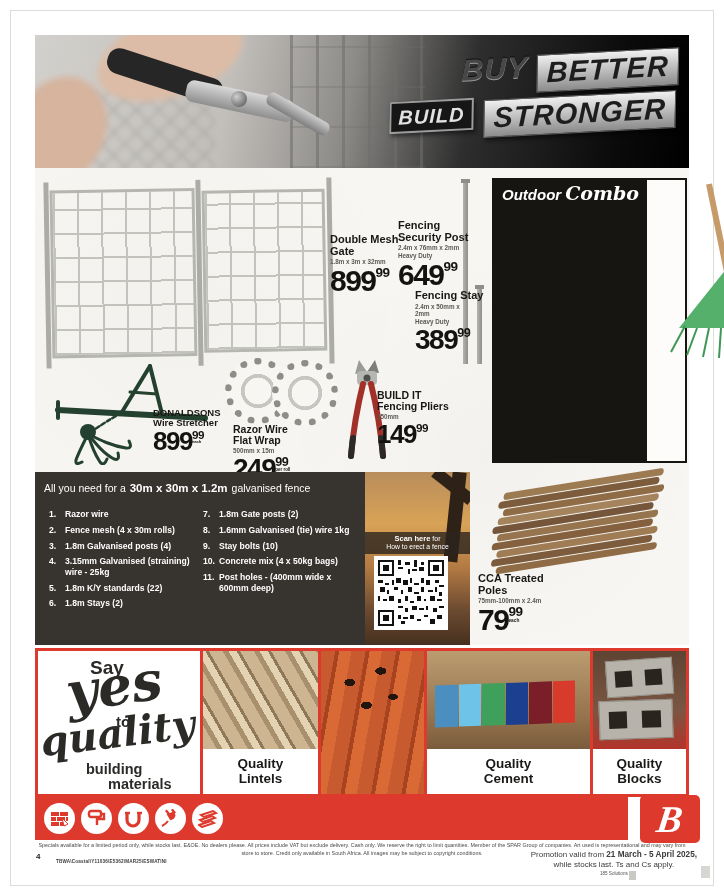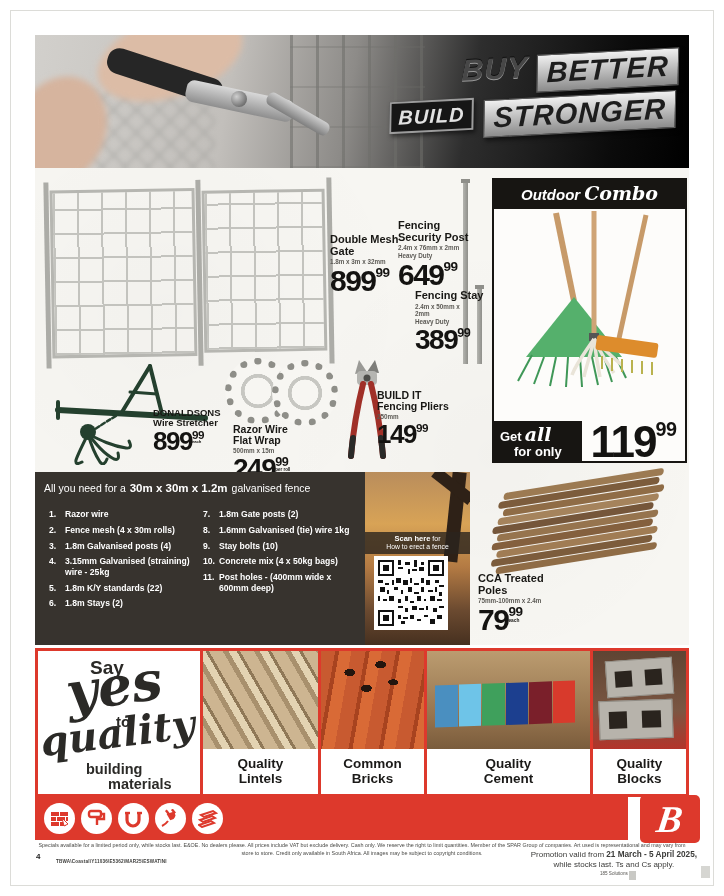--- a/index.html
+++ b/index.html
@@ -46,21 +46,21 @@
   .gpanel { position:absolute; top:8px; border:3px solid #b6b6b1; background-image:
     repeating-linear-gradient(90deg,#c3c3be 0 2px,transparent 2px 24px),
     repeating-linear-gradient(0deg,#c3c3be 0 2px,transparent 2px 24px); }
   .gpost { position:absolute; top:0; width:5px; height:186px; background:#acaca7; }
 
   
   .vbar { position:absolute; width:5px; background:linear-gradient(90deg,#b5b5b0,#8f8f8a); }
   .vbar::before { content:""; position:absolute; top:-3px; left:-2px; width:9px; height:4px; background:#8f8f8a; }
 
   
-  #combo { left:457px; top:10px; width:195px; height:285px; background:#fdfcfa; border:2px solid #171512; display:flex; flex-direction:column; }
+  #combo { left:457px; top:10px; width:195px; height:285px; background:#fdfcfa; border:2px solid #171512; display:flex; }
   #combo-head { background:#171512; color:#fff; padding:4px 8px 5px; text-align:center; }
   .combo-head-plain { font:italic bold 15px/1 "Liberation Sans",sans-serif; }
   .combo-head-script { font:italic bold 19px/1 "DejaVu Serif",serif; margin-left:4px; }
   #combo-img { flex:1; position:relative; }
   #combo-name { text-align:center; font-weight:800; font-size:13.5px; line-height:1.1; color:#181714; padding-bottom:6px; }
   #combo-foot { display:flex; height:40px; }
   #combo-get { background:#171512; color:#fff; width:88px; padding:4px 6px; }
   .get-line1 { font:bold 13px/1.1 "Liberation Sans",sans-serif; }
   .get-all { font:italic bold 19px/1 "DejaVu Serif",serif; margin-left:3px; }
   .get-line2 { font:bold 13px/1.1 "Liberation Sans",sans-serif; margin-left:14px; }
@@ -462,24 +462,20 @@
     </div>
     <div class="qtile" style="width:115px;">
       <div class="qphoto" id="qp-lintels"></div>
       <div class="qlabel">
         <span>Quality</span>
         <span>Lintels</span>
       </div>
     </div>
     <div class="qtile" style="width:103px;">
       <div class="qphoto" id="qp-bricks"></div>
-      <div class="qlabel">
-        <span>Common</span>
-        <span>Bricks</span>
-      </div>
     </div>
     <div class="qtile" style="width:163px;">
       <div class="qphoto" id="qp-cement">
         <div class="bagrow">
           <div class="bag" style="background:#4a8fc0;"></div>
           <div class="bag" style="background:#6ec4e8;"></div>
           <div class="bag" style="background:#3fa05c;"></div>
           <div class="bag" style="background:#1c3f8f;"></div>
           <div class="bag" style="background:#7a1f2a;"></div>
           <div class="bag" style="background:#d83a2c;"></div>

